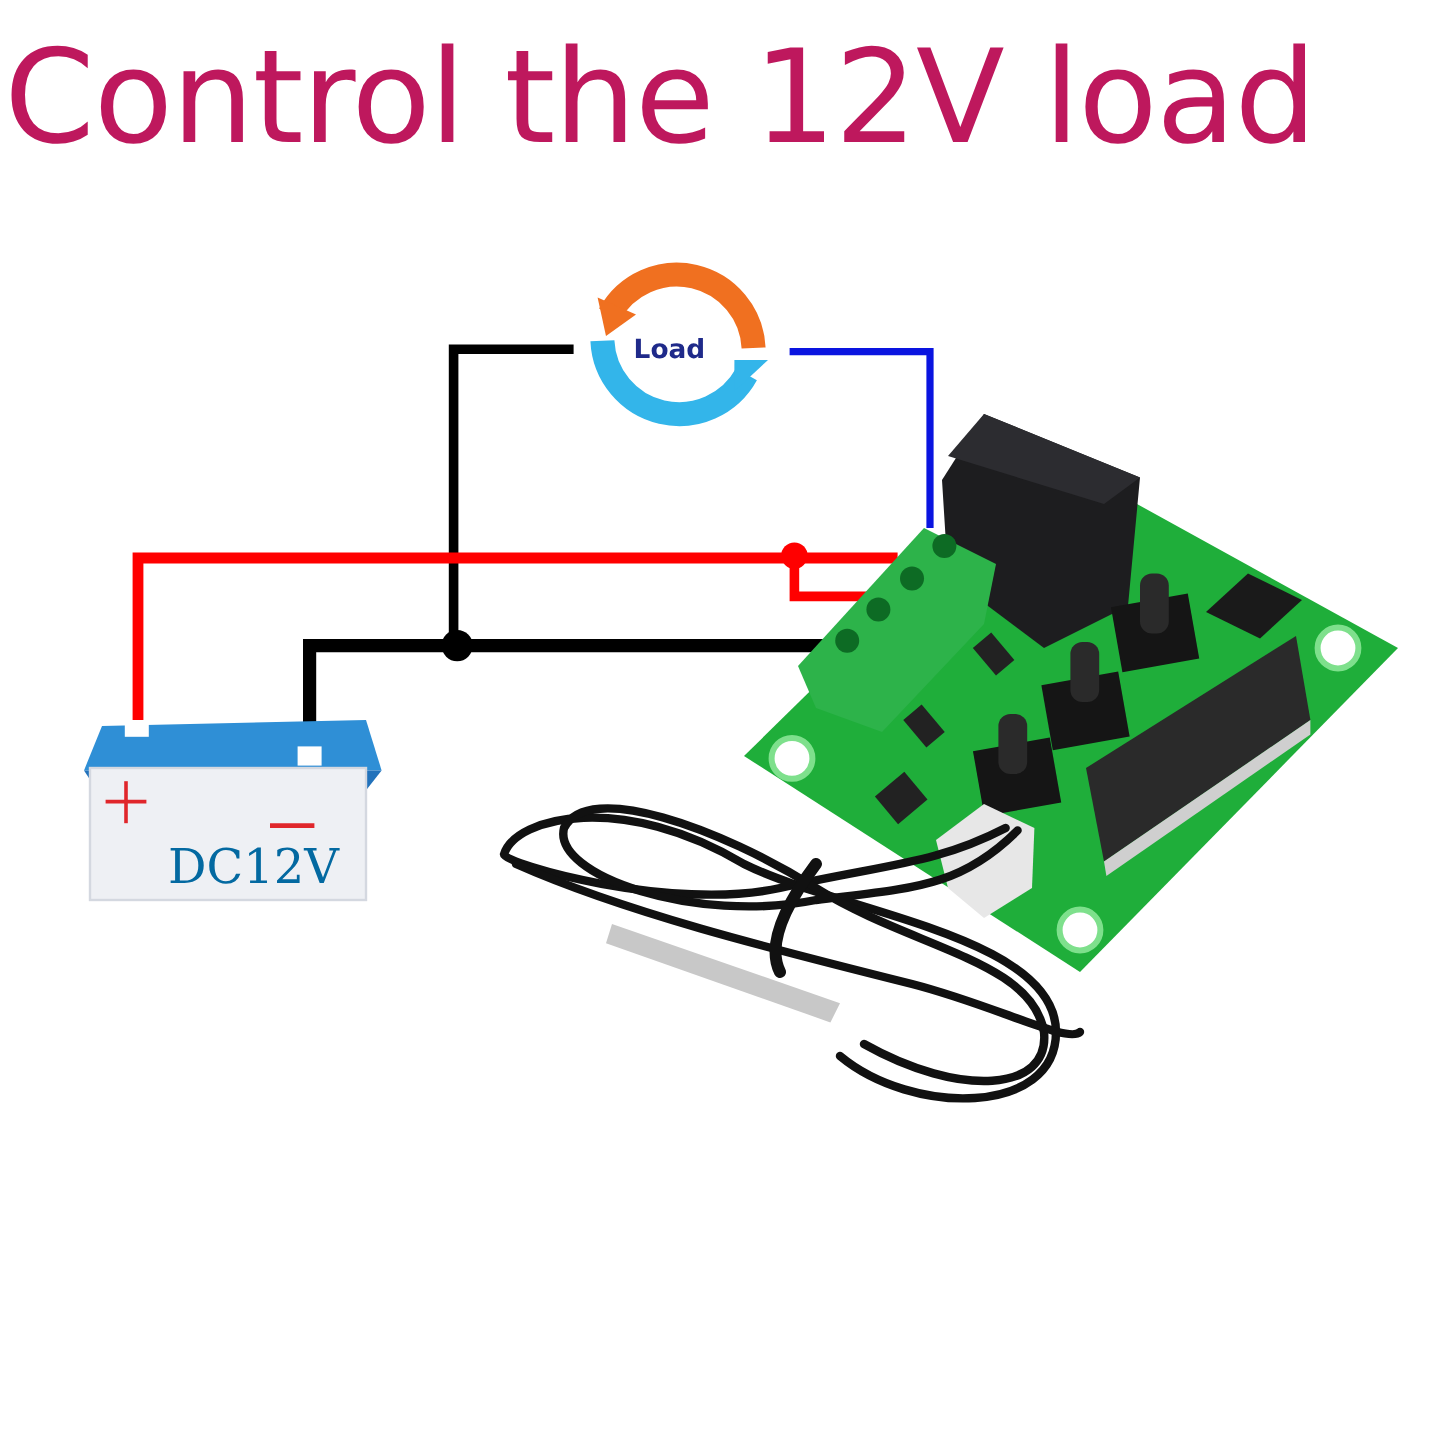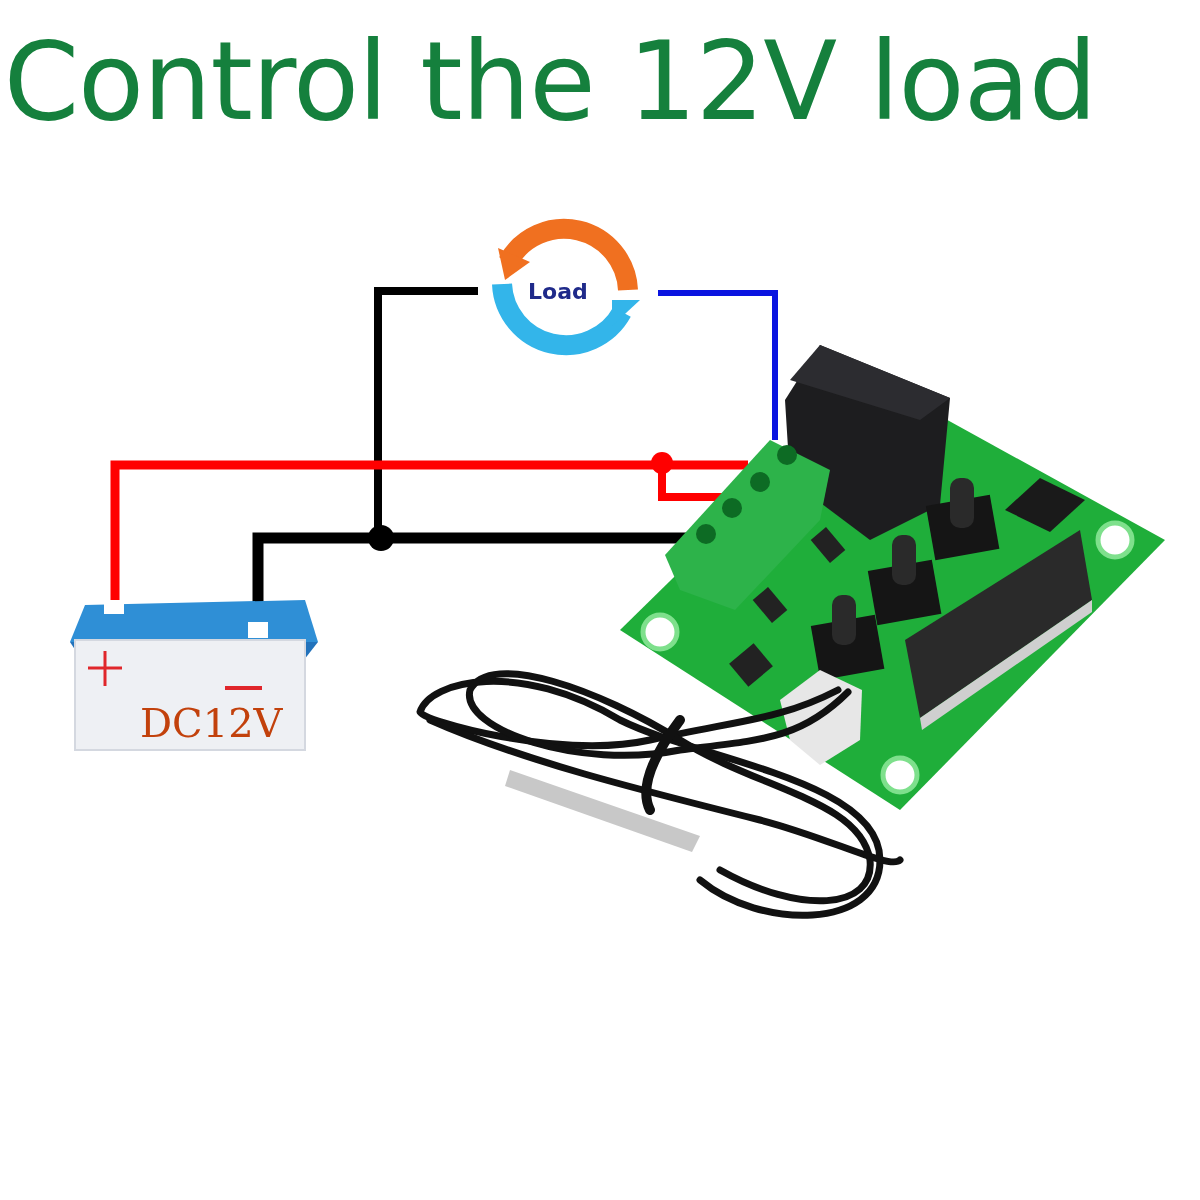--- a/index.html
+++ b/index.html
@@ -1,20 +1,20 @@
 <!DOCTYPE html>
 <html><head>
 <meta charset="utf-8">
 <style>
   html, body { margin:0; padding:0; background:#ffffff; }
   body { width:1200px; height:1200px; position:relative; overflow:hidden; font-family:"DejaVu Sans", sans-serif; }
-  .title { position:absolute; left:0; top:28px; width:1100px; text-align:center; font-family:"DejaVu Sans", sans-serif; font-size:108px; color:#15803d; letter-spacing:-1px; line-height:1; }
+  .title { position:absolute; left:0; top:28px; width:1100px; text-align:center; font-family:"DejaVu Sans", sans-serif; font-size:108px; color:#be185d; letter-spacing:-1px; line-height:1; }
   svg.diagram { position:absolute; left:0; top:0; }
   .load-label { position:absolute; left:528px; top:279px; font-family:"DejaVu Sans", sans-serif; font-weight:bold; font-size:22px; color:#1f2a8a; }
-  .batt-label { position:absolute; left:140px; top:700px; font-family:"DejaVu Serif", serif; font-size:40px; color:#c2410c; }
+  .batt-label { position:absolute; left:140px; top:700px; font-family:"DejaVu Serif", serif; font-size:40px; color:#0369a1; }
 </style>
 </head>
 <body>
 
 <div class="title">Control the 12V load</div>
 
 <svg class="diagram" width="1200" height="1200" viewBox="0 0 1200 1200">
 
   <g>
     <polyline points="478,291 378,291 378,540" fill="none" stroke="#000" stroke-width="8"></polyline>

